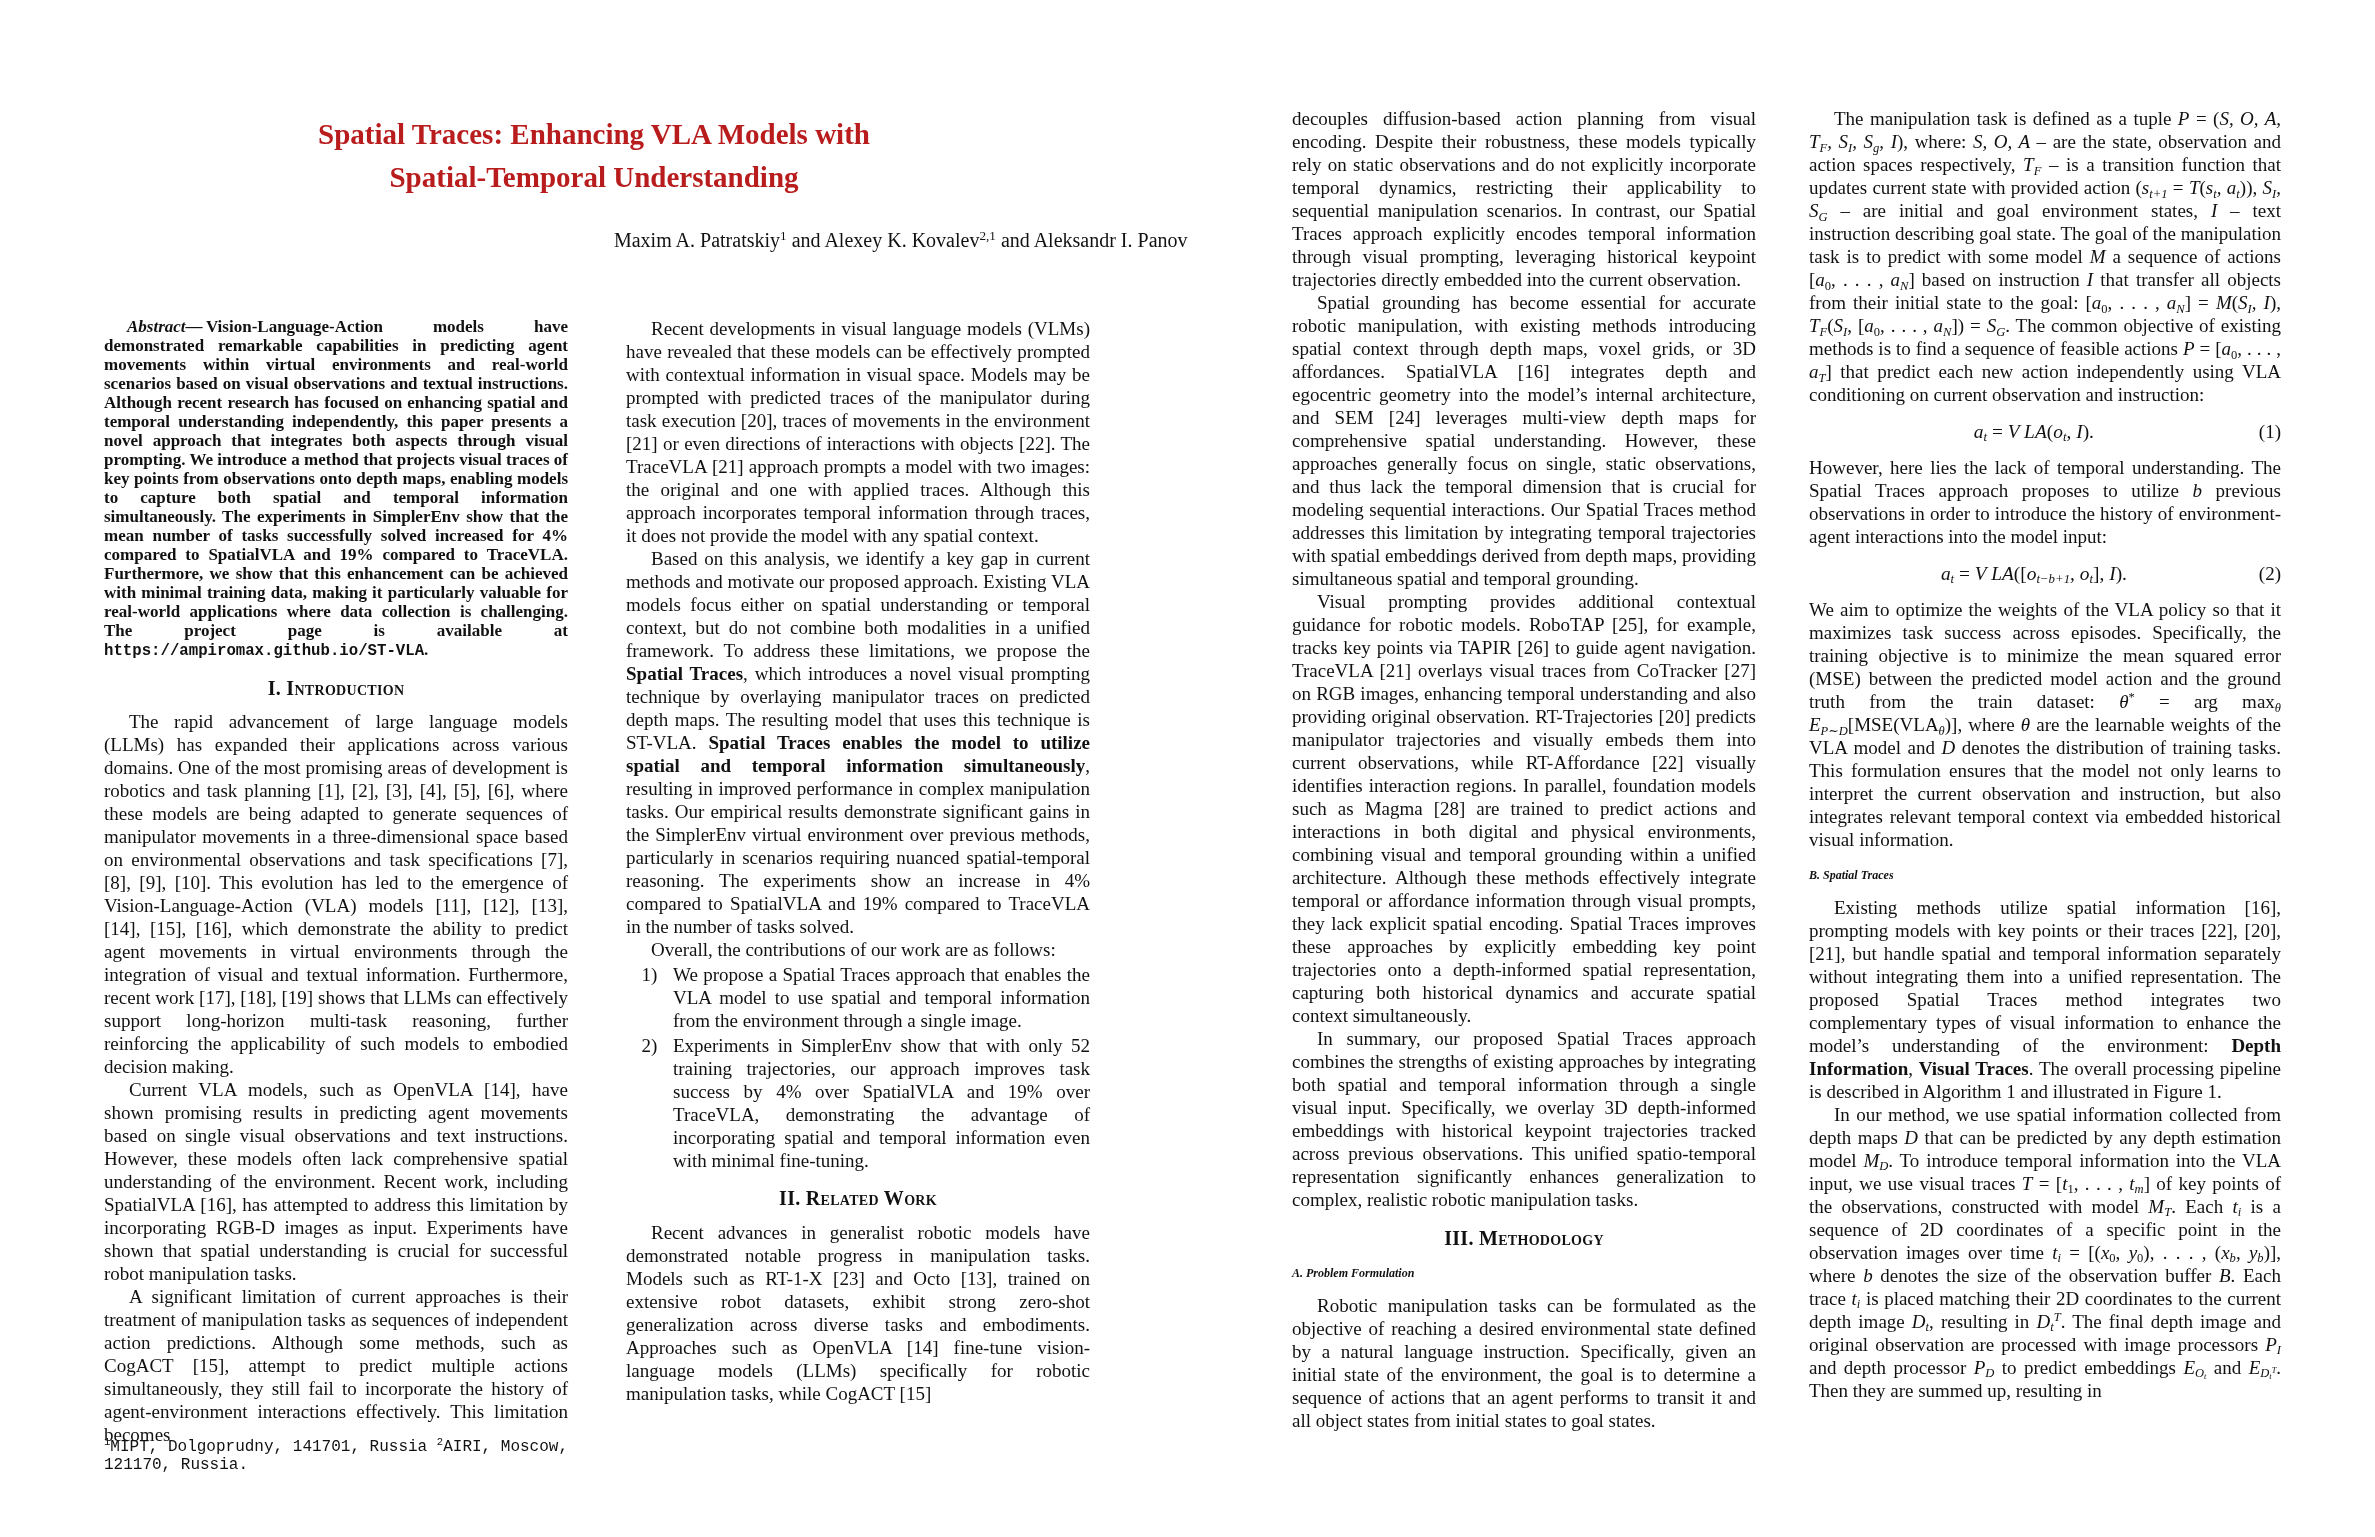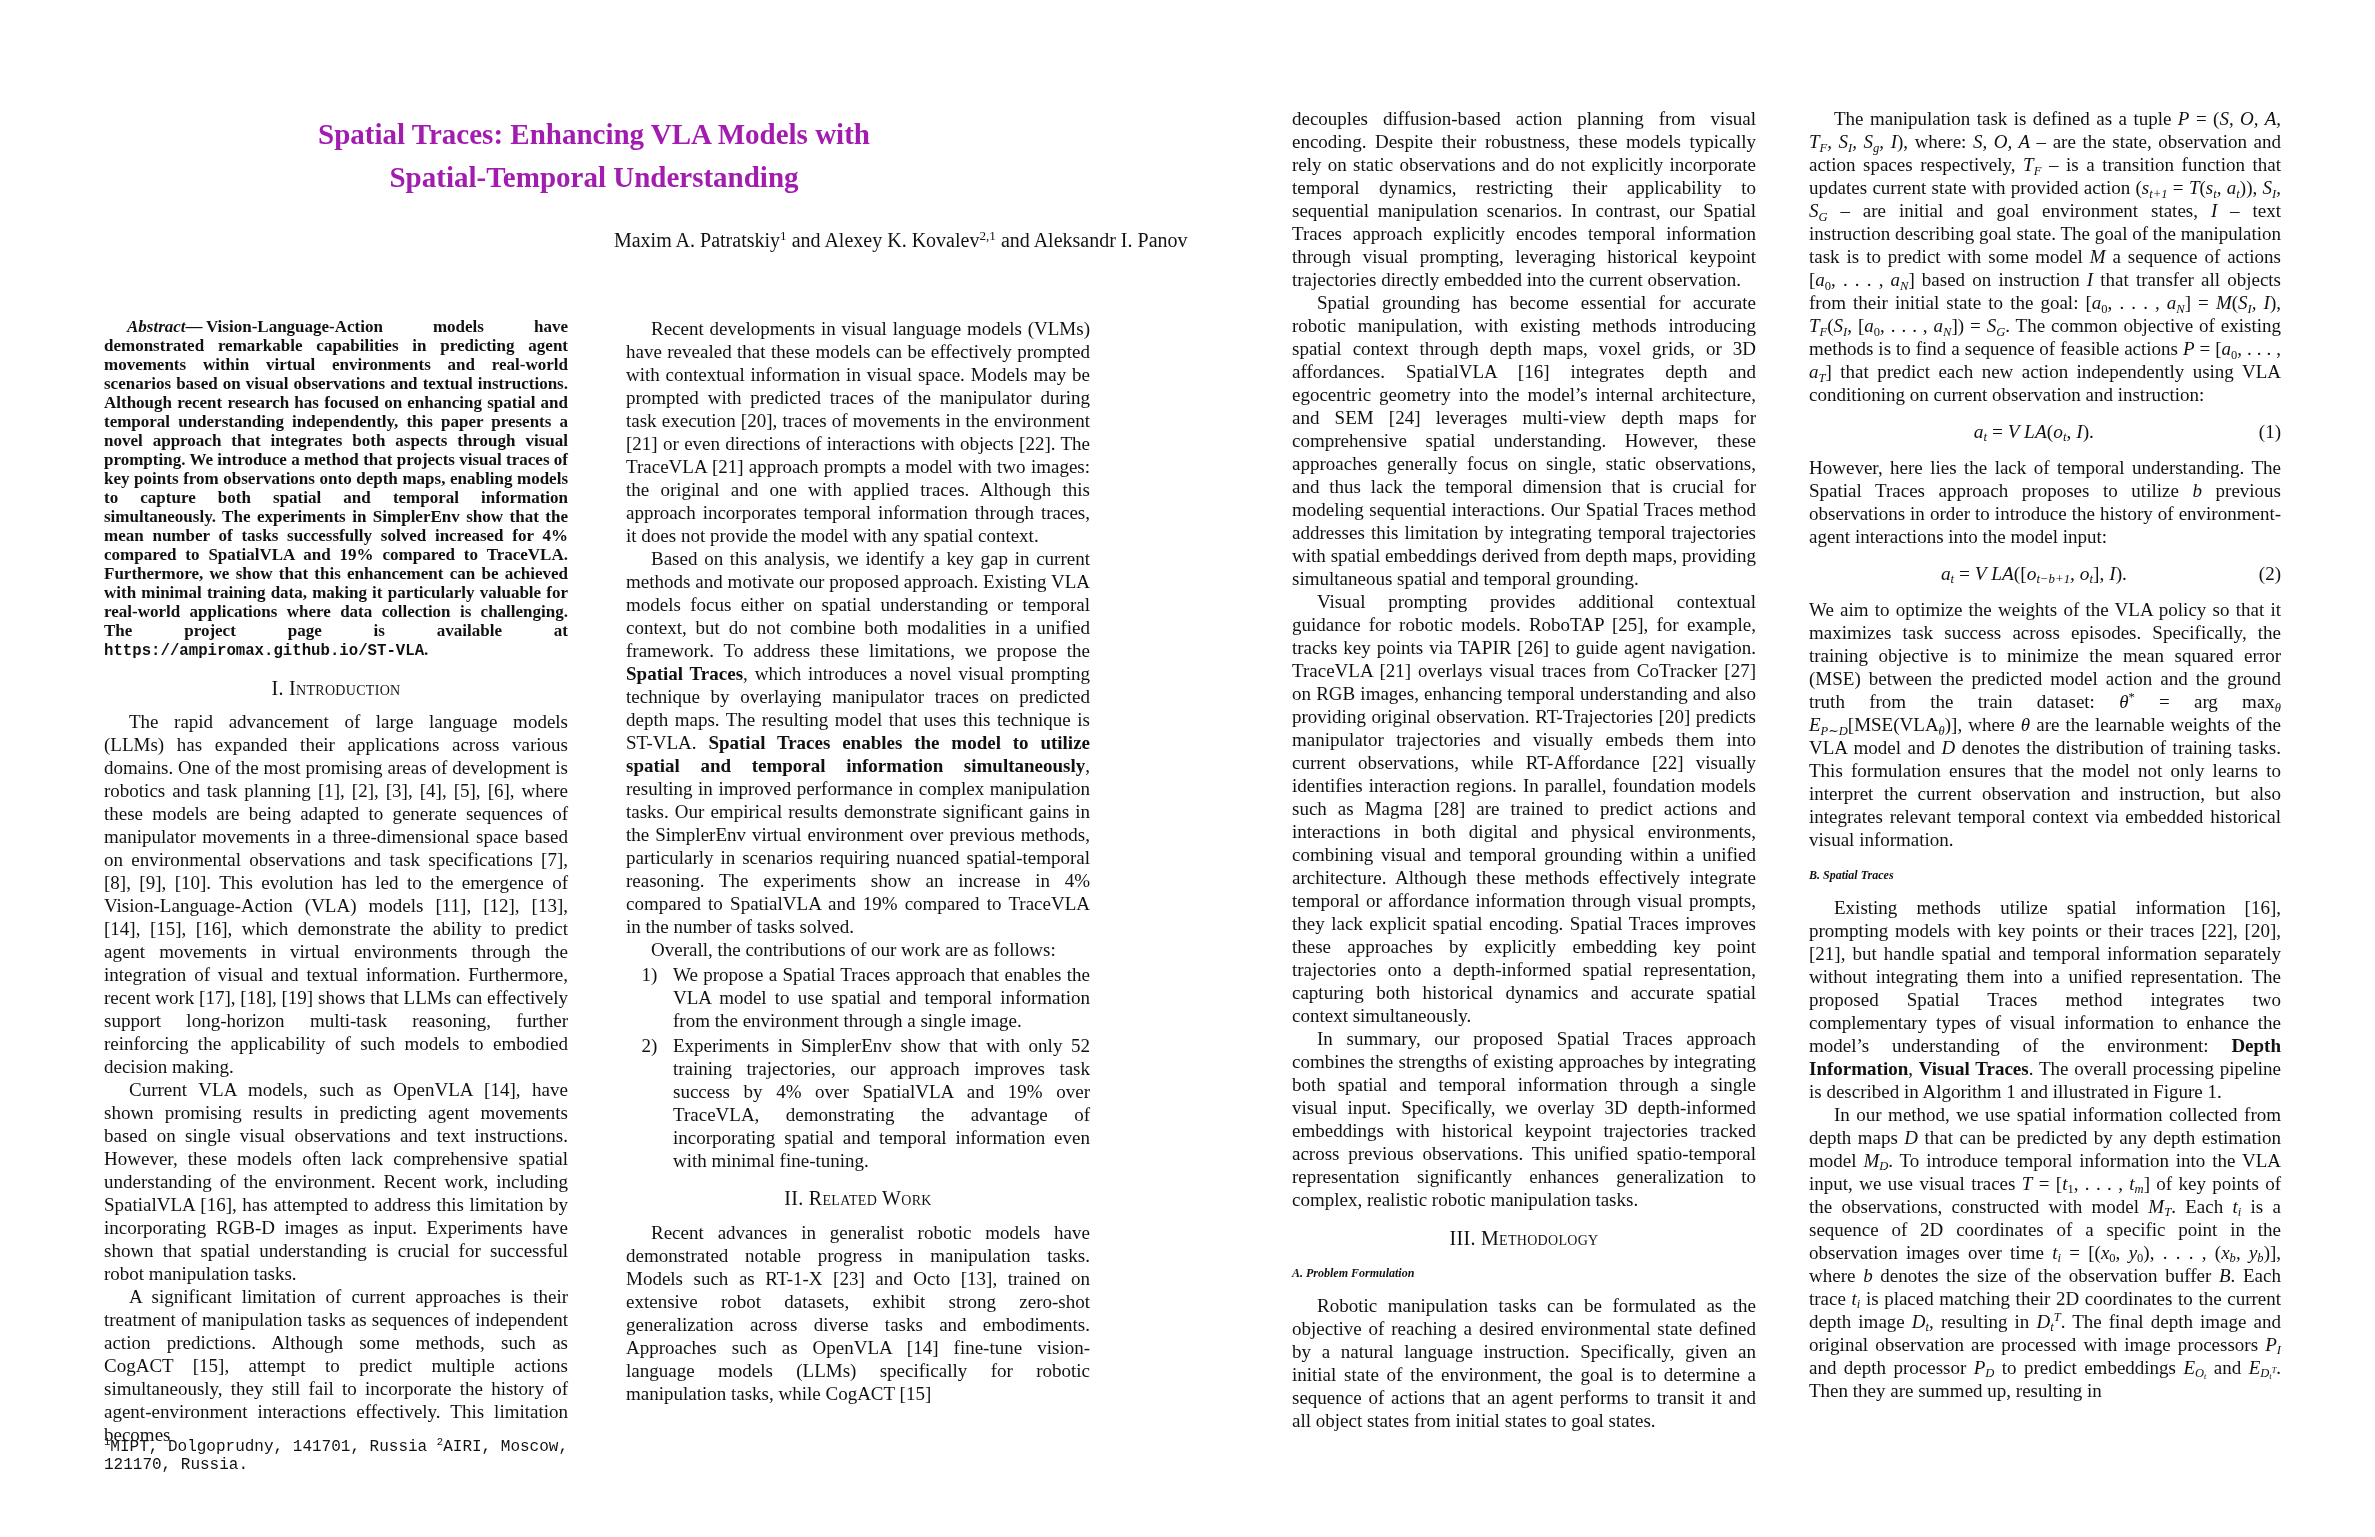--- a/index.html
+++ b/index.html
@@ -25,21 +25,21 @@
     white-space: pre;
     letter-spacing: 0.5px;
   }
 
   .title-block {
     position: absolute; top: 113px; left: 0; width: 100%;
     text-align: center;
     font-weight: bold;
     font-size: 29px;
     line-height: 43px;
-    color: #a21caf;
+    color: #b91c1c;
   }
   .authors {
     position: absolute; top: 229px; left: 16px; width: 100%;
     text-align: right;
     font-size: 20px;
   }
   sup { font-size: 66%; line-height: 0; vertical-align: baseline; position: relative; top: -0.55em; }
   sub { font-size: 66%; line-height: 0; vertical-align: baseline; position: relative; top: 0.28em; }
 
   .col {
@@ -68,21 +68,21 @@
   code {
     font-family: "Liberation Mono", "DejaVu Sans Mono", monospace;
     font-size: 15.7px;
     letter-spacing: 0px;
     margin-top: 28px;
   }
 
   .sec-heading {
     text-align: center;
     font-variant: small-caps;
-    font-weight: normal;
+    font-weight: bold;
     font-size: 20px;
     margin: 15.5px 0 10.7px 0;
     text-indent: 0;
     letter-spacing: 0.3px;
   }
   .subsec-heading {
     font-style: italic;
     font-size: 12px;
     text-align: left;
     margin: 12.6px 0 8.7px 0;

